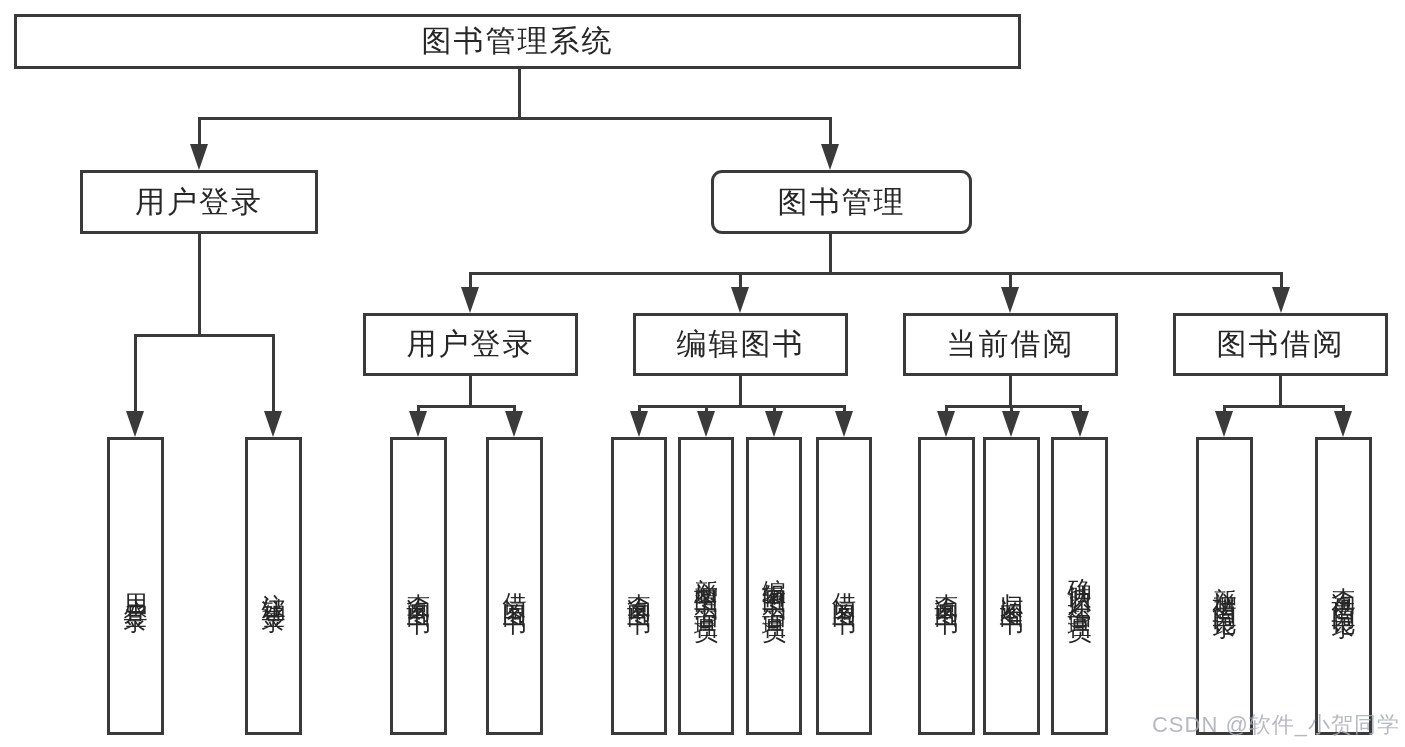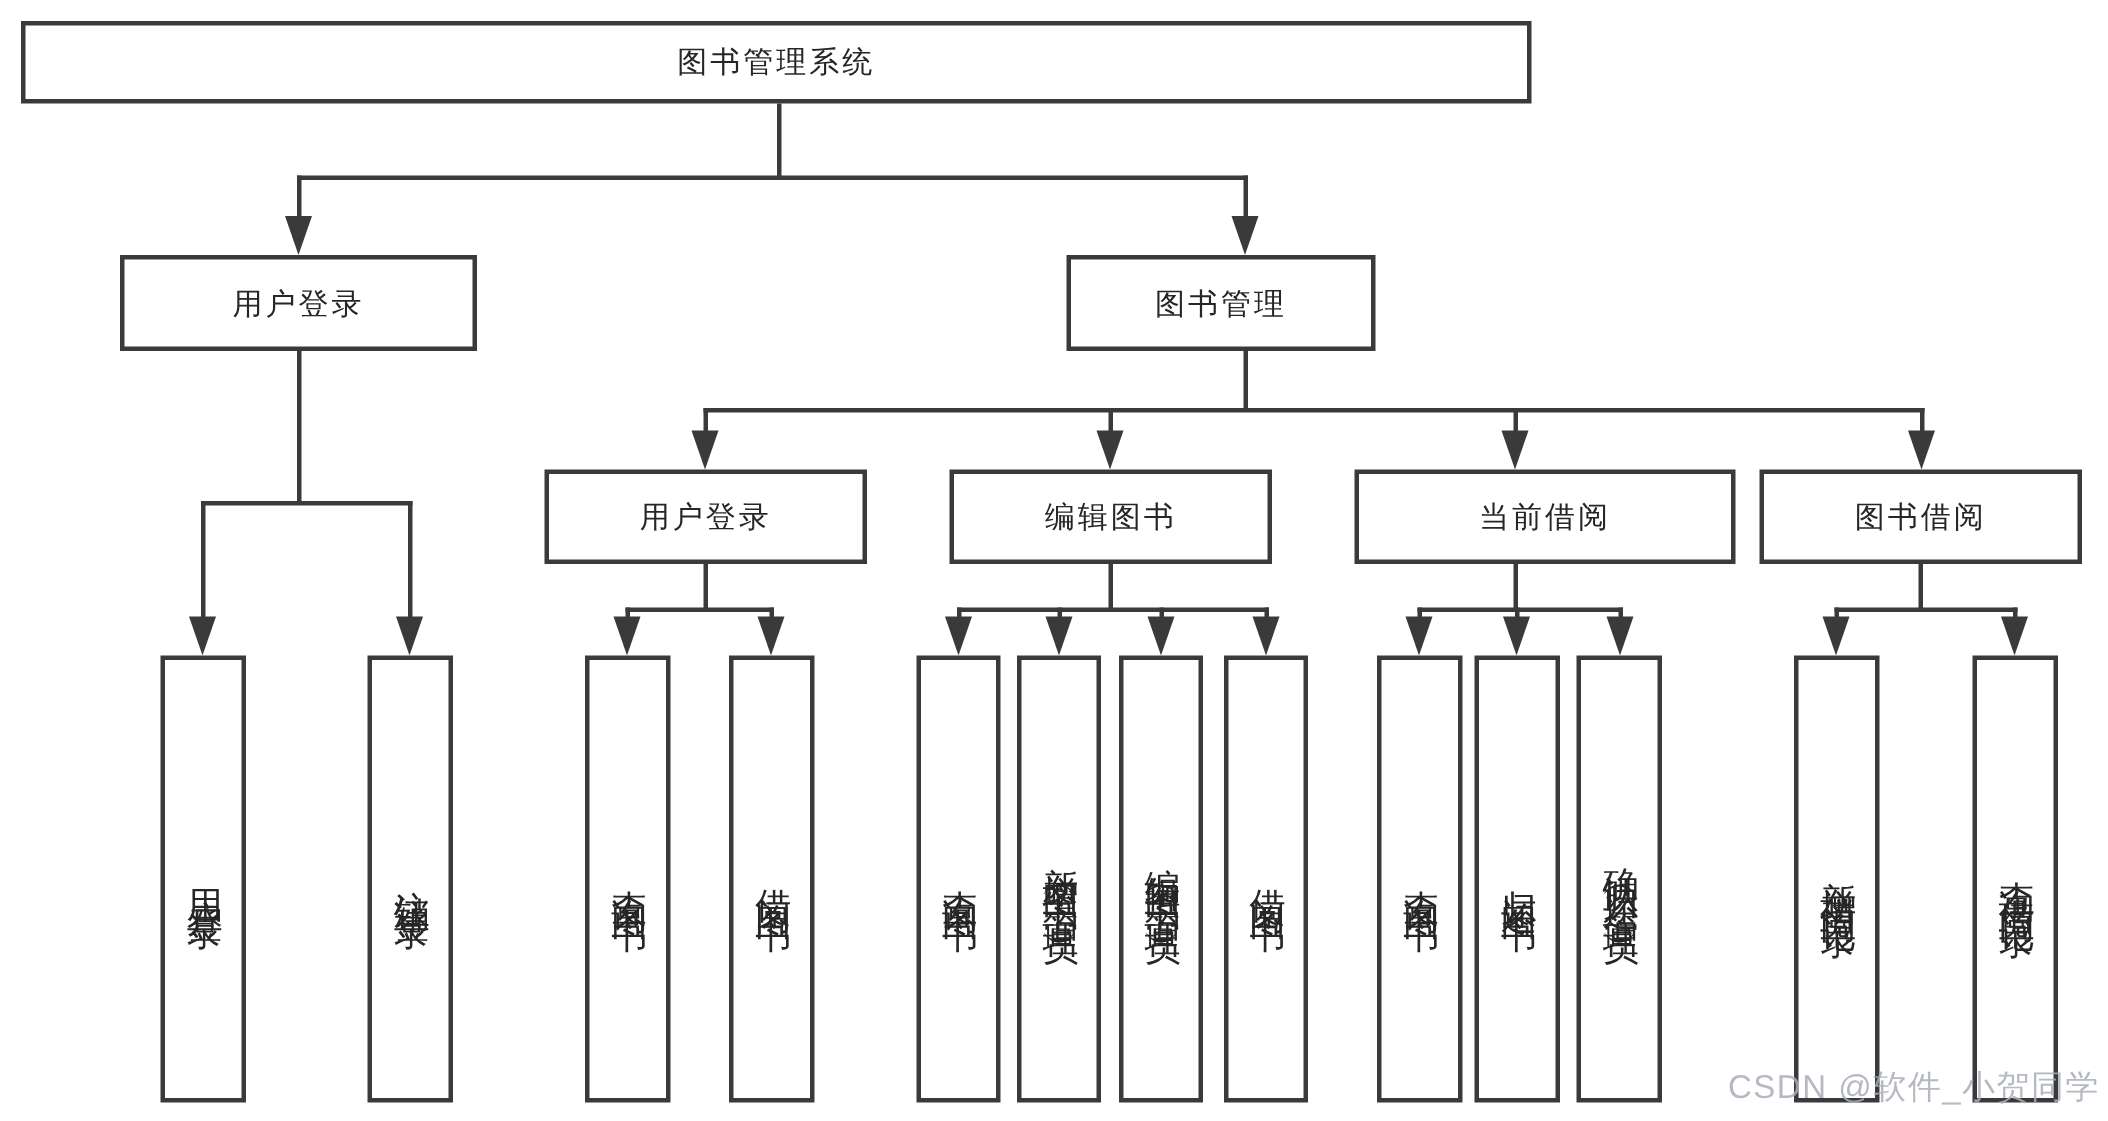--- a/index.html
+++ b/index.html
@@ -15,21 +15,21 @@
     background:#ffffff;
     border:3px solid #3a3a3a;
     box-sizing:border-box;
     display:flex;
     align-items:center;
     justify-content:center;
     color:#262626;
     z-index:2;
   }
   .node.h span {
-    font-size:20px;
+    font-size:30px;
     font-weight:500;
     letter-spacing:2px;
     white-space:nowrap;
     text-align:center;
   }
   .node.v span {
     writing-mode:vertical-rl;
     text-orientation:mixed;
     font-size:24px;
     font-weight:500;
@@ -64,30 +64,30 @@
 <body>
 
 <div class="canvas">
   <div id="stage">
       <div class="node h" style="left: 14px; top: 14px; width: 1007px; height: 55px;">
         <span>图书管理系统</span>
       </div>
       <div class="node h" style="left: 80px; top: 170px; width: 238px; height: 64px;">
         <span>用户登录</span>
       </div>
-      <div class="node h" style="left: 711px; top: 170px; width: 206px; height: 64px;">
+      <div class="node h" style="left: 711px; top: 170px; width: 261px; height: 64px; border-radius: 11px;">
         <span>图书管理</span>
       </div>
       <div class="node h" style="left: 363px; top: 313px; width: 215px; height: 63px;">
         <span>用户登录</span>
       </div>
       <div class="node h" style="left: 633px; top: 313px; width: 215px; height: 63px;">
         <span>编辑图书</span>
       </div>
-      <div class="node h" style="left: 903px; top: 313px; width: 254px; height: 63px;">
+      <div class="node h" style="left: 903px; top: 313px; width: 215px; height: 63px;">
         <span>当前借阅</span>
       </div>
       <div class="node h" style="left: 1173px; top: 313px; width: 215px; height: 63px;">
         <span>图书借阅</span>
       </div>
       <div class="node v" style="left: 107px; top: 437px; width: 57px; height: 298px;">
         <span>用户登录</span>
       </div>
       <div class="node v" style="left: 245px; top: 437px; width: 57px; height: 298px;">
         <span>注销登录</span>

